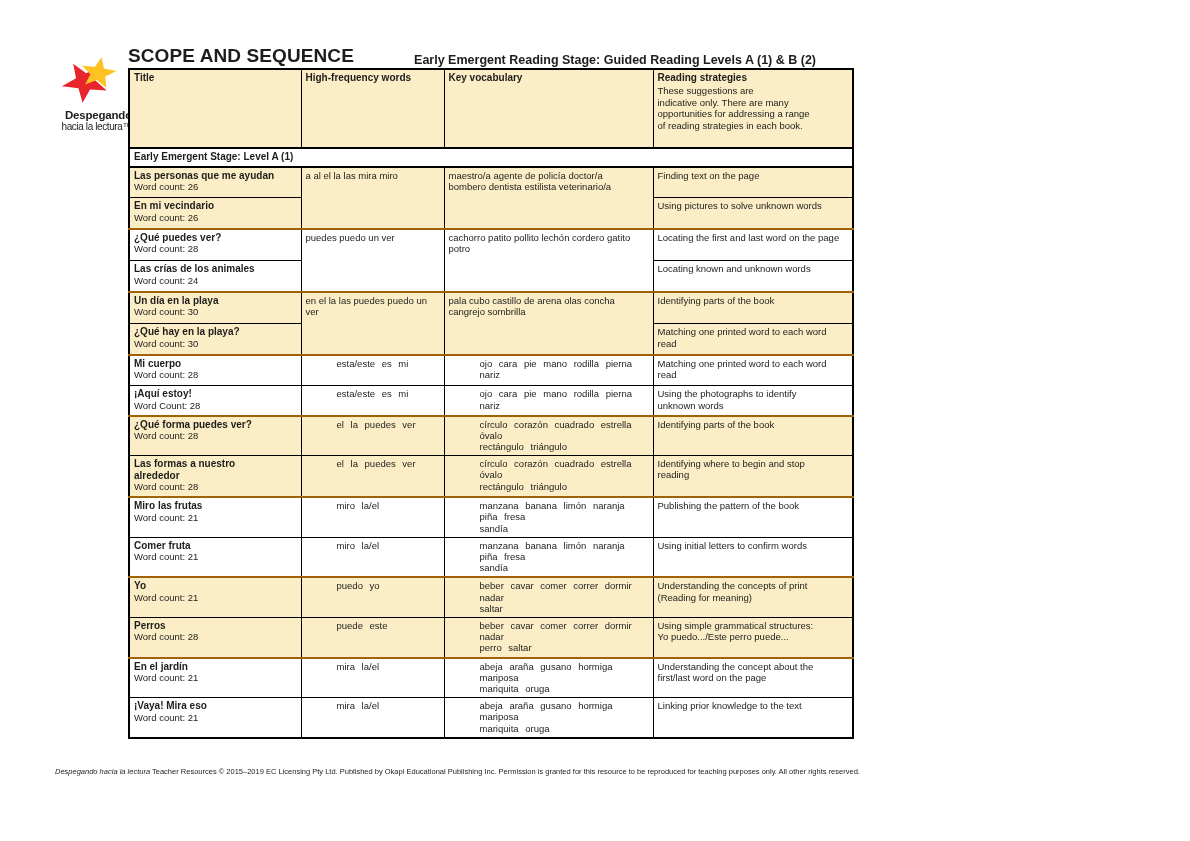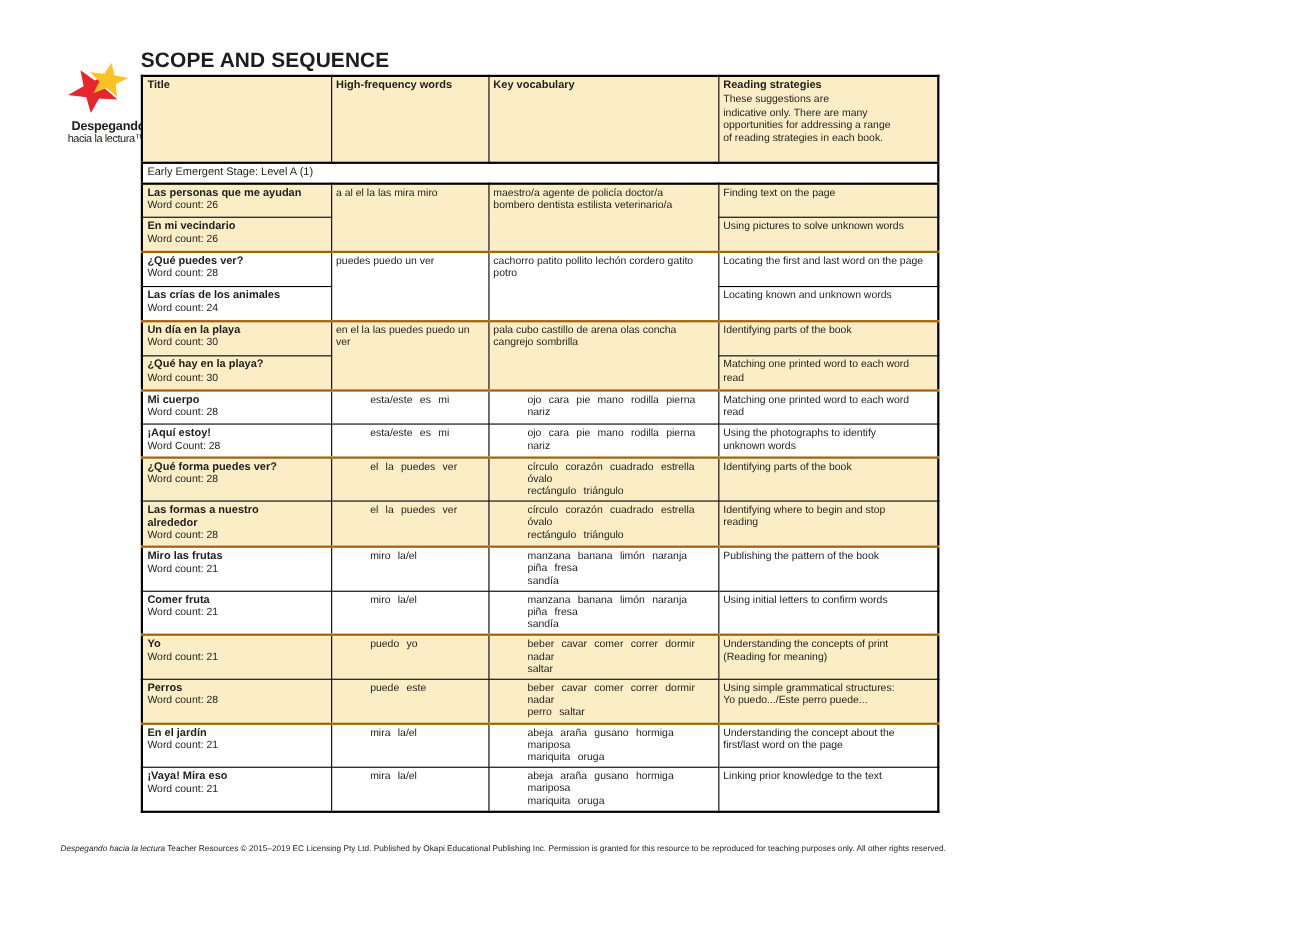--- a/index.html
+++ b/index.html
@@ -26,21 +26,21 @@
   td {
     border:1px solid #000; vertical-align:top;
     padding:2px 4px 3px 4px; font-size:9.5px; line-height:1.18;
   }
   table { border:2px solid #000; }
   tr.group-start > td { border-top:2px solid #a16207; }
   tr.band-row > td { border-top:2px solid #000; border-bottom:2px solid #000; }
   td.tan { background:#fbedc6; }
   .hdr { font-weight:700; font-size:10px; line-height:1.2; }
   .note { font-size:9.5px; line-height:1.22; margin-top:1px; font-weight:400; }
-  .band-label { font-weight:400; font-size:10px; }
+  .band-label { font-weight:700; font-size:10px; }
   .book-title { font-weight:700; font-size:10px; line-height:1.15; white-space:pre-line; }
   .wc { font-size:9.5px; line-height:1.25; }
   td.pre { white-space:pre-line; }
   td.ws { word-spacing:4px;padding-left:35px; }
   
   .footer { position:absolute; left:55px; top:767px; font-size:7.5px; line-height:1.45; color:#1d1d1b; }
   .footer .it { font-style:italic; }
 </style>
 </head>
 <body>
@@ -50,20 +50,21 @@
     <polygon fill="#E8242C" points="20,23.8 39.6,40.1 62.1,28.3 52.7,51.9 70.9,69.7 45.5,68 34.2,90.8 28,66.1 2.8,62.5 24.3,48.9"></polygon>
     <polygon fill="#FFC222" points="62.9,12.4 66.6,31.7 85.7,36.1 68.6,45.6 70.3,65.2 55.9,51.8 37.9,59.5 46.1,41.7 33.3,26.9 52.7,29.2"></polygon>
   </svg>
   <div class="logo-name">Despegando</div>
   <div class="logo-tagline">hacia la lectura™</div>
 </div>
 
 <div class="sheet">
   <div class="heading-row">
     <div class="h-left">SCOPE AND SEQUENCE</div>
+    <div class="h-right">Early Emergent Reading Stage: Guided Reading Levels A (1) &amp; B (2)</div>
   </div>
 
   <table>
     <colgroup>
         <col class="c1">
         <col class="c2">
         <col class="c3">
         <col class="c4">
       </colgroup>
 

